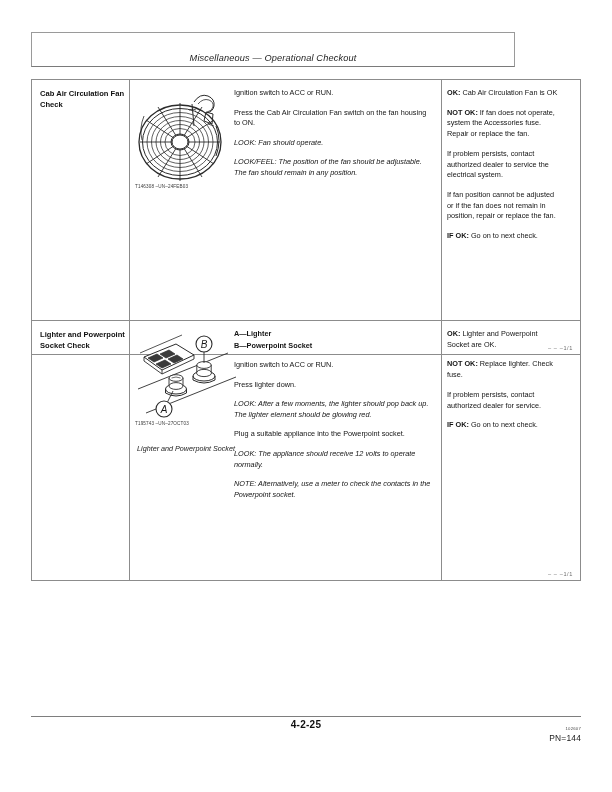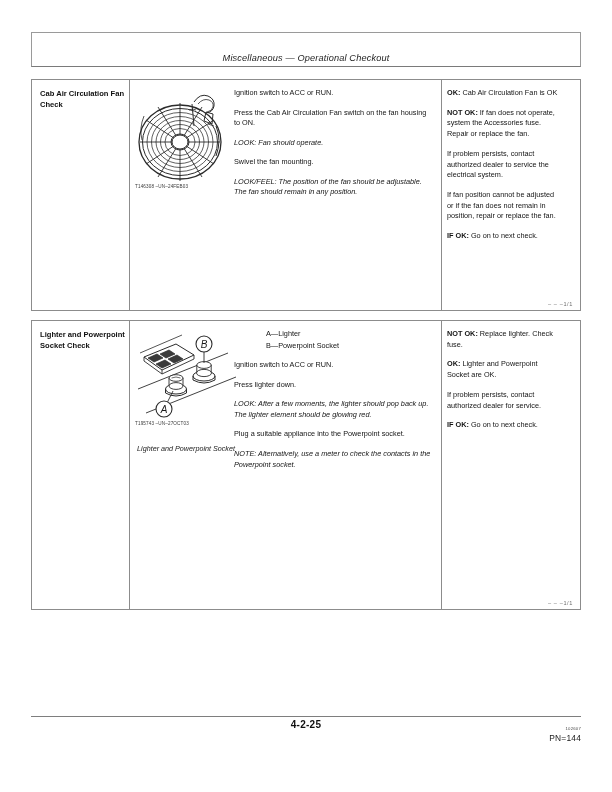--- a/index.html
+++ b/index.html
@@ -20,21 +20,21 @@
     left: 0; top: 0;
     width: 612px;
     height: 792px;
   }
 
   
   .header-zone {
     position: absolute;
     left: 31px;
     top: 32px;
-    width: 550px;
+    width: 484px;
     height: 35px;
     border-top: 1px solid #9a9a9a;
     border-left: 1px solid #9a9a9a;
     border-right: 1px solid #9a9a9a;
     border-bottom: 1px solid #7a7a7a;
     box-sizing: border-box;
   }
   .header-title {
     position: absolute;
     left: 0;
@@ -48,22 +48,22 @@
   }
 
   
   .check-box {
     position: absolute;
     left: 31px;
     width: 550px;
     border: 1px solid #8c8c8c;
     box-sizing: border-box;
   }
-  #box-1 { top: 79px;  height: 232px; }
-  #box-2 { top: 320px; height: 290px; }
+  #box-1 { top: 79px;  height: 276px; }
+  #box-2 { top: 320px; height: 261px; }
 
   .col-divider {
     position: absolute;
     top: 0;
     bottom: 0;
     width: 0;
     border-left: 1px solid #8c8c8c;
   }
   .divider-a { left: 97px; }
   .divider-b { left: 409px; }
@@ -110,21 +110,21 @@
     left: 202px;
     width: 200px;
     top: 8px;
     font-size: 7.3px;
     line-height: 1.45;
     color: #141414;
   }
   .steps p { margin: 0 0 9px 0; }
   .steps p.tight { margin-bottom: 1px; }
   .steps p.ital { font-style: italic; }
-  .steps b { font-weight: normal; margin-left: 32px; }
+  .steps b { font-weight: bold; }
 
   
   .results {
     position: absolute;
     left: 415px;
     width: 120px;
     top: 8px;
     font-size: 7.3px;
     line-height: 1.47;
     color: #141414;
@@ -231,21 +231,20 @@
         </g>
         <ellipse cx="48" cy="56" rx="8" ry="7" fill="#ffffff" stroke="#2b2b2b" stroke-width="1"></ellipse>
       </svg>
       <div class="fig-code">T146308   –UN–24FEB03</div>
     </div>
 
     <div class="steps">
       <p>Ignition switch to ACC or RUN.</p>
       <p>Press the Cab Air Circulation Fan switch on the fan housing to ON.</p>
       <p class="ital">LOOK: Fan should operate.</p>
-      <p>Swivel the fan mounting.</p>
       <p class="ital">LOOK/FEEL: The position of the fan should be adjustable. The fan should remain in any position.</p>
     </div>
 
     <div class="results">
       <p><b>OK:</b><span> Cab Air Circulation Fan is OK</span></p>
       <p><b>NOT OK:</b><span> If fan does not operate, system the Accessories fuse. Repair or replace the fan.</span></p>
       <p>If problem persists, contact authorized dealer to service the electrical system.</p>
       <p>If fan position cannot be adjusted or if the fan does not remain in position, repair or replace the fan.</p>
       <p><b>IF OK:</b><span> Go on to next check.</span></p>
     </div>
@@ -302,26 +301,27 @@
       <div class="fig-caption">Lighter and Powerpoint Socket</div>
     </div>
 
     <div class="steps">
       <p class="tight"><b>A—Lighter</b></p>
       <p><b>B—Powerpoint Socket</b></p>
       <p>Ignition switch to ACC or RUN.</p>
       <p>Press lighter down.</p>
       <p class="ital">LOOK: After a few moments, the lighter should pop back up. The lighter element should be glowing red.</p>
       <p>Plug a suitable appliance into the Powerpoint socket.</p>
+      <p class="ital">LOOK: The appliance should receive 12 volts to operate normally.</p>
       <p class="ital">NOTE: Alternatively, use a meter to check the contacts in the Powerpoint socket.</p>
     </div>
 
     <div class="results">
+      <p><b>OK:</b><span> Lighter and Powerpoint Socket are OK.</span></p>
       <p><b>NOT OK:</b><span> Replace lighter. Check fuse.</span></p>
-      <p><b>OK:</b><span> Lighter and Powerpoint Socket are OK.</span></p>
       <p>If problem persists, contact authorized dealer for service.</p>
       <p><b>IF OK:</b><span> Go on to next check.</span></p>
     </div>
 
     <div class="cont-marker">– – –1/1</div>
   </div>
 
   <div class="footer-rule"></div>
   <div class="page-number">4-2-25</div>
   <div class="footer-date">102607</div>

